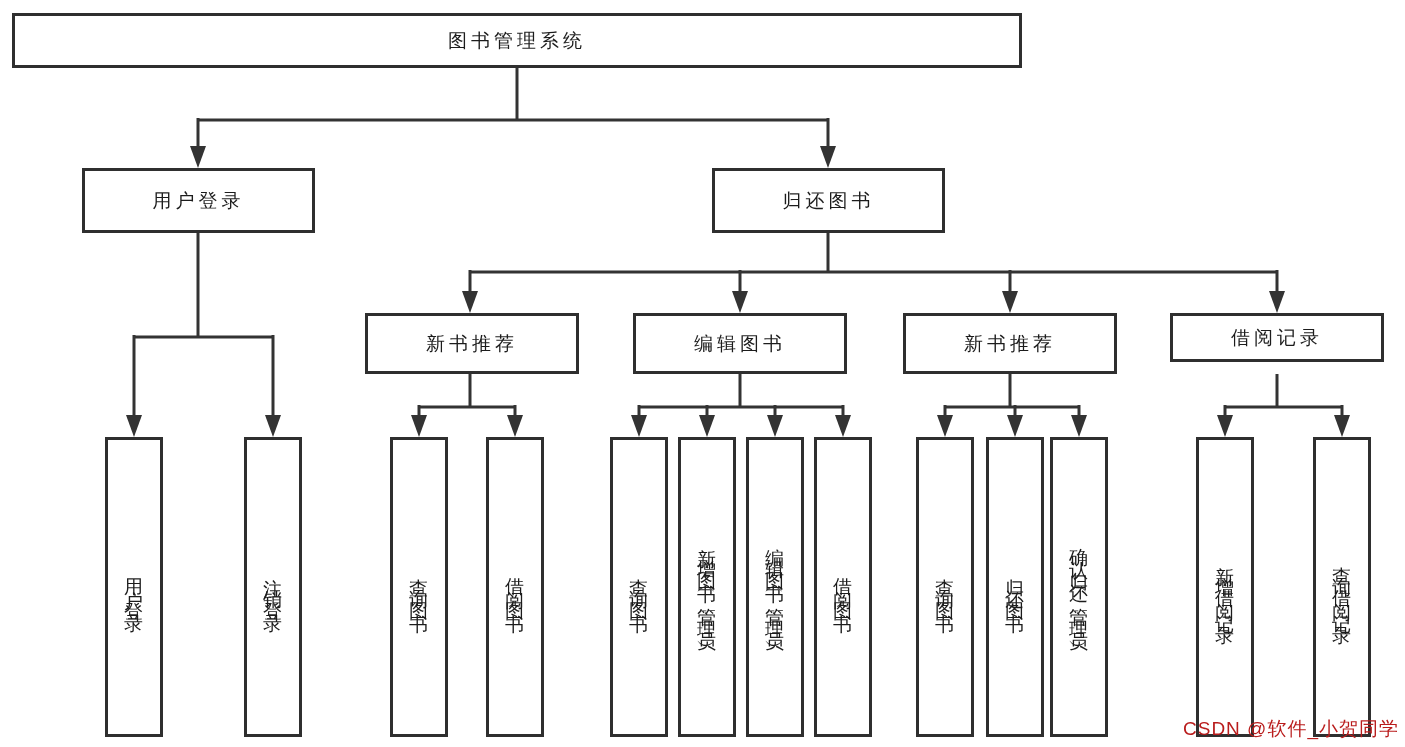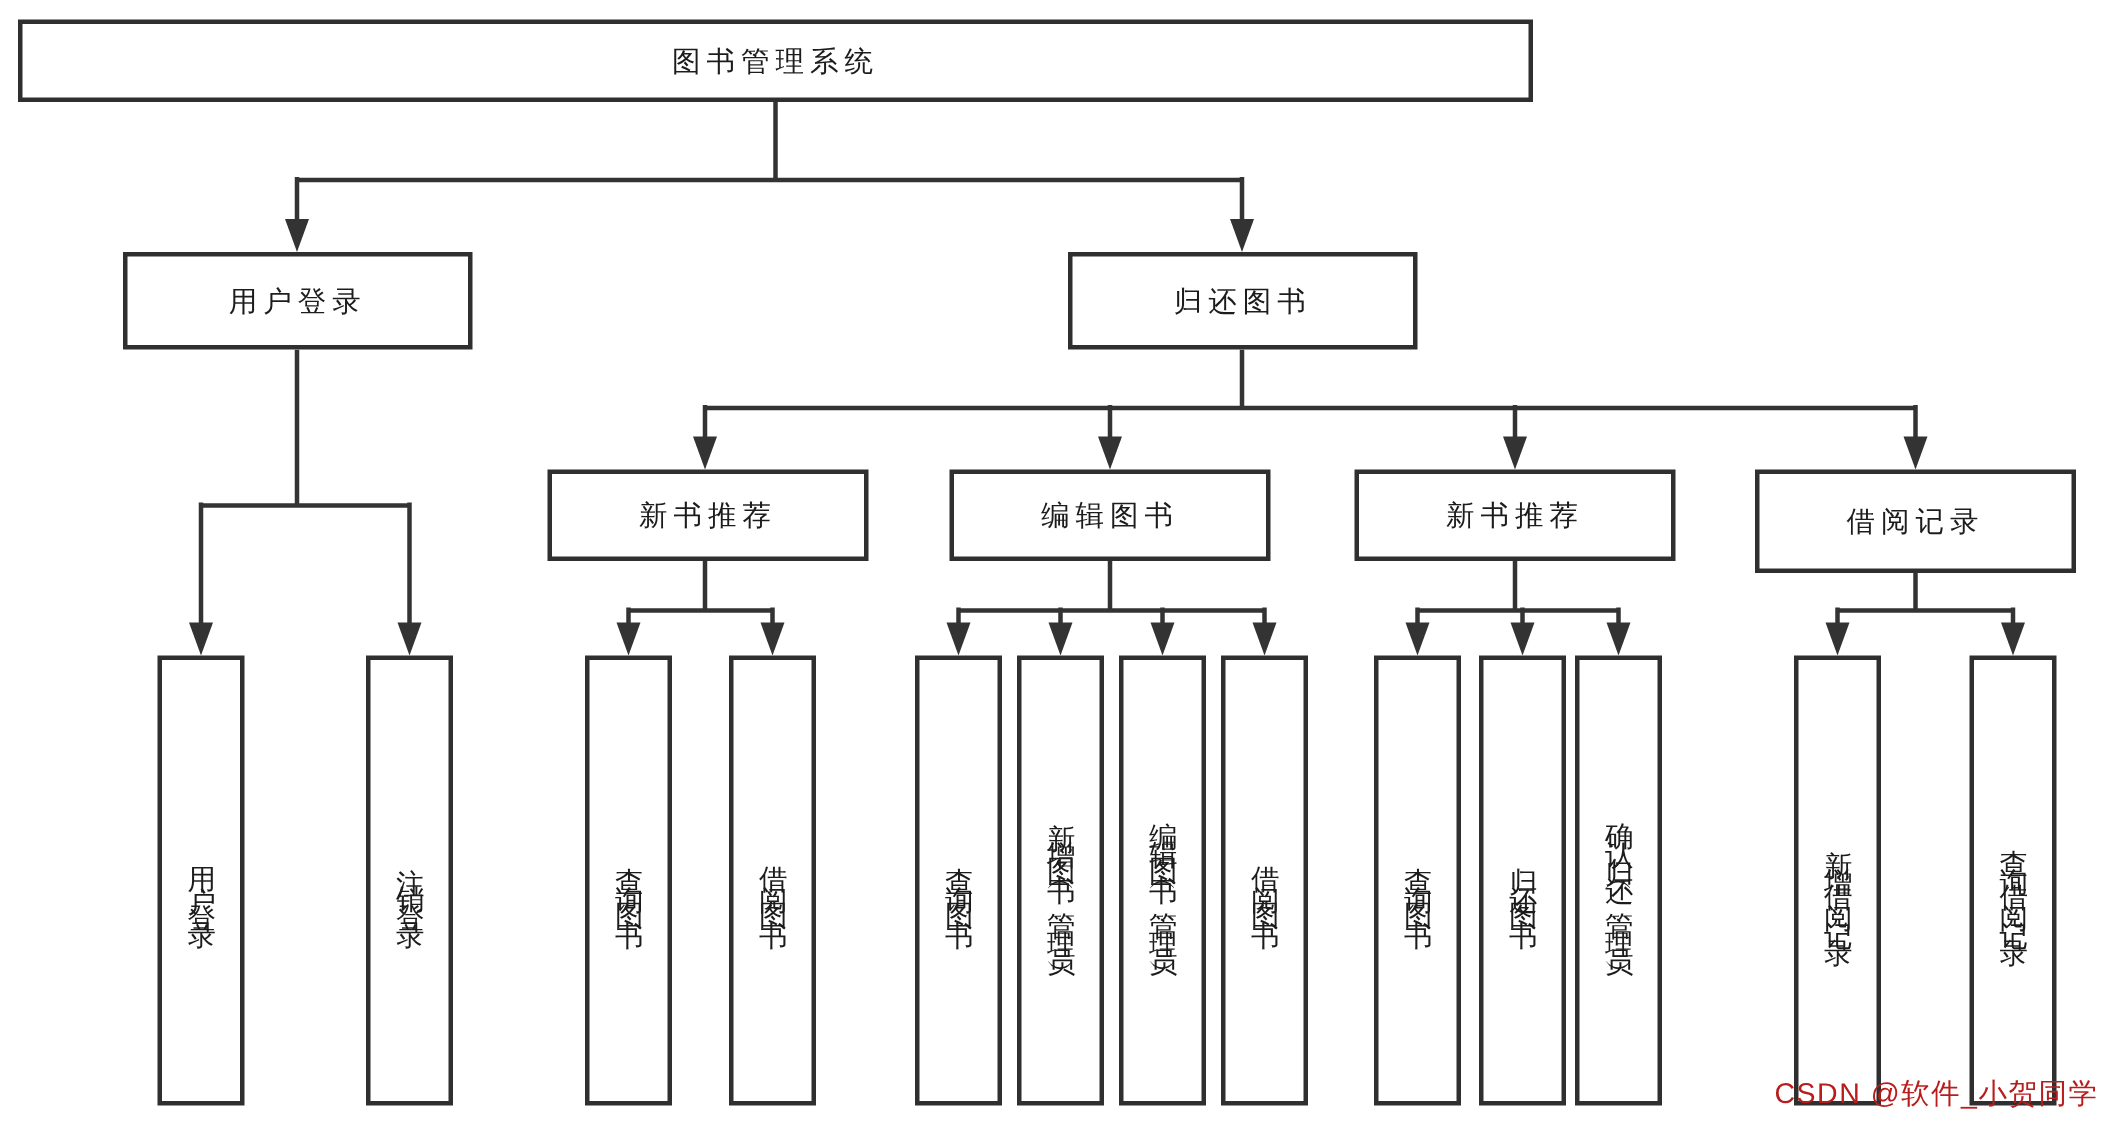--- a/index.html
+++ b/index.html
@@ -137,21 +137,21 @@
 
   <div class="box" style="left:365px;top:313px;width:214px;height:61px">
     <span class="hlbl">新书推荐</span>
   </div>
   <div class="box" style="left:633px;top:313px;width:214px;height:61px">
     <span class="hlbl">编辑图书</span>
   </div>
   <div class="box" style="left:903px;top:313px;width:214px;height:61px">
     <span class="hlbl">新书推荐</span>
   </div>
-  <div class="box" style="left:1170px;top:313px;width:214px;height:69px">
+  <div class="box" style="left:1170px;top:313px;width:214px;height:49px">
     <span class="hlbl">借阅记录</span>
   </div>
 
   <div class="box" style="left:105px;top:437px;width:58px;height:300px">
     <span class="vlbl">用户登录</span>
   </div>
   <div class="box" style="left:244px;top:437px;width:58px;height:300px">
     <span class="vlbl">注销登录</span>
   </div>
 

